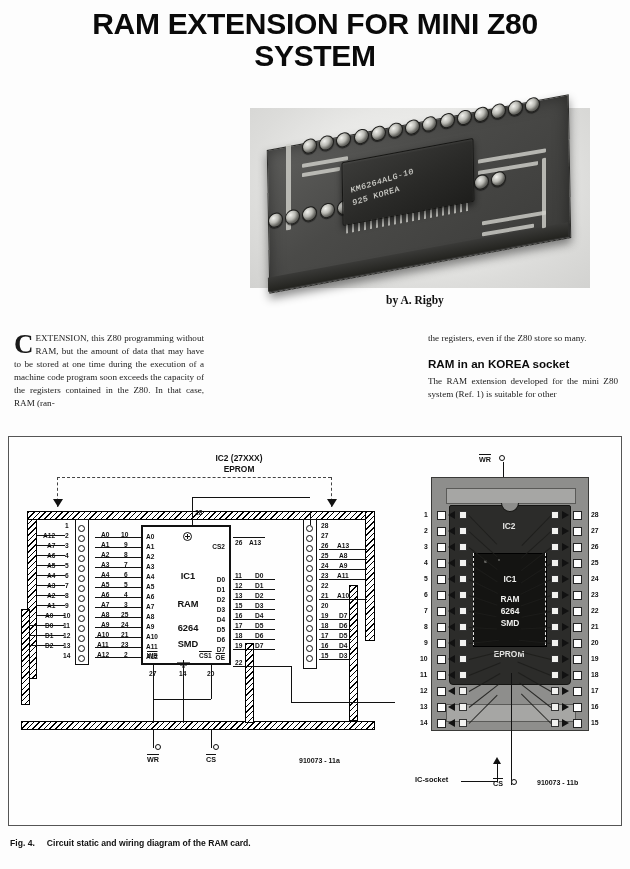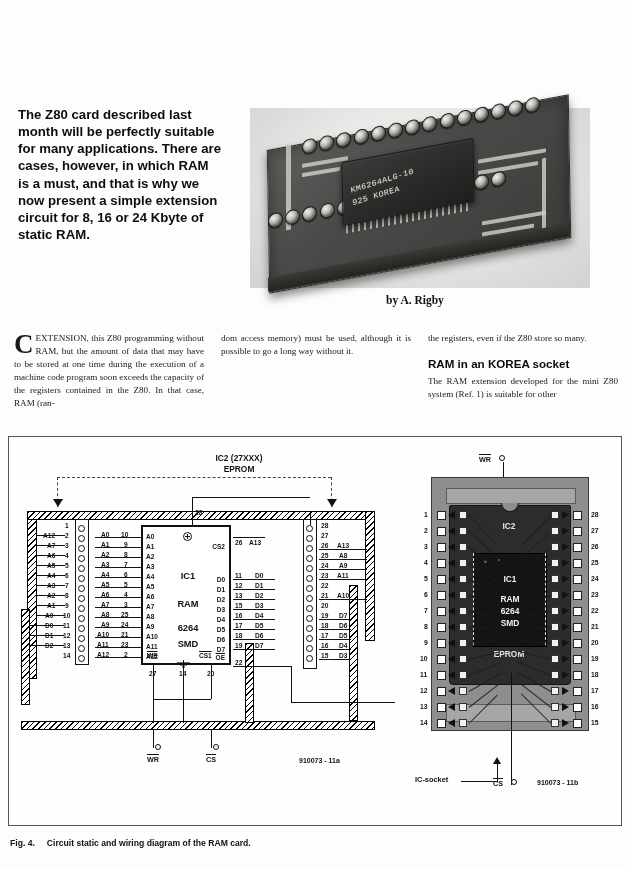--- a/index.html
+++ b/index.html
@@ -485,22 +485,22 @@
     background: #b9b9b4;
     opacity: .5;
     border-radius: 50%;
   }
 </style>
 </head>
 <body>
 
 <div class="page">
 
-
-  <div class="intro">The Z80 card described last month will be perfectly suitable for many applications. There are cases, however, in which RAM is a must, and that is why we now present a simple extension circuit for 8, 16 or 24 Kbyte of static RAM.</div>
+  <div class="title">RAM EXTENSION FOR MINI Z80 SYSTEM</div>
+
 
   <div class="photo-wrap">
     <div class="photo">
       <div class="board"></div>
       <div class="board-edge"></div>
 
       <div class="trace" style="left:36px;top:36px;width:5px;height:86px;transform:skewY(-9.5deg)"></div>
       <div class="trace" style="left:52px;top:52px;width:46px;height:4px;transform:skewY(-9.5deg)"></div>
       <div class="trace" style="left:52px;top:62px;width:38px;height:4px;transform:skewY(-9.5deg)"></div>
       <div class="trace" style="left:228px;top:46px;width:68px;height:4px;transform:skewY(-9.5deg)"></div>
@@ -552,21 +552,20 @@
     </div>
   </div>
 
   <div class="byline">by A. Rigby</div>
 
   <div class="cols">
     <div class="col">
       <p><span class="dropcap">C</span><span class="smallcaps">EXTENSION</span><span>, this Z80 programming without RAM, but the amount of data that may have to be stored at one time during the execution of a machine code program soon exceeds the capacity of the registers contained in the Z80. In that case, RAM (ran-</span></p>
     </div>
     <div class="col">
-      <p>dom access memory) must be used, although it is possible to go a long way without it.</p>
     </div>
     <div class="col">
       <p>the registers, even if the Z80 store so many.</p>
       <div class="subhead">RAM in an KOREA socket</div>
       <p>The RAM extension developed for the mini Z80 system (Ref. 1) is suitable for other</p>
     </div>
   </div>
 
   <div class="figbox">
 

